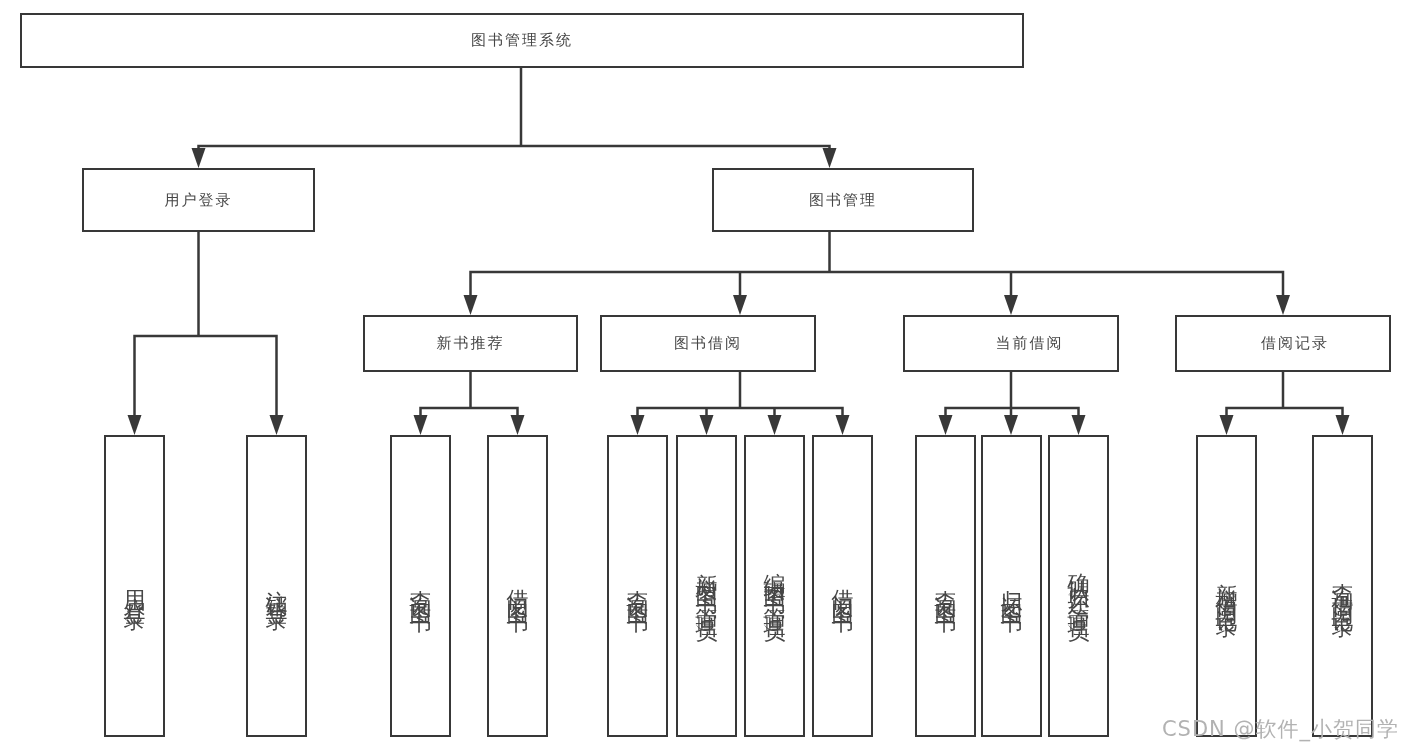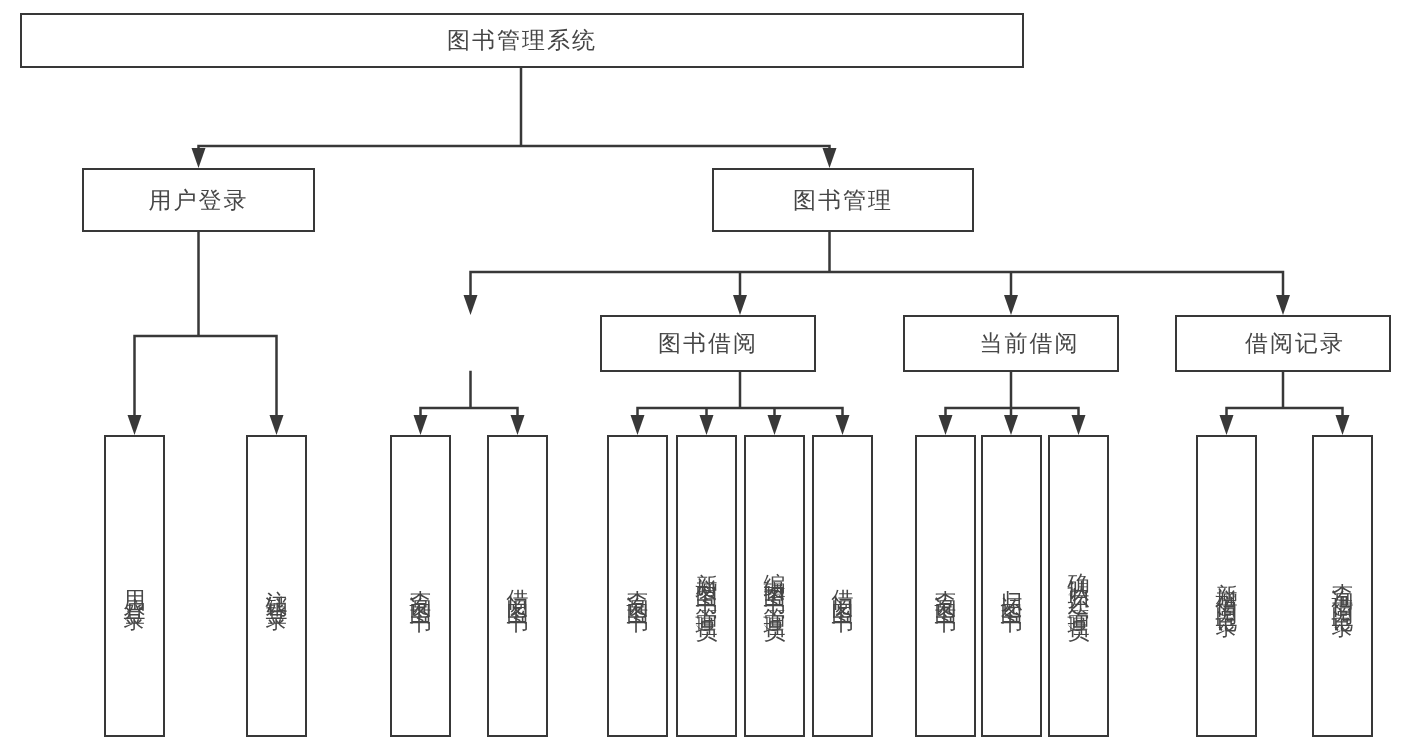--- a/index.html
+++ b/index.html
@@ -11,21 +11,21 @@
     overflow:hidden;
   }
   svg.connectors { position:absolute; left:0; top:0; z-index:1; }
   .box {
     position:absolute;
     box-sizing:border-box;
     background:#ffffff;
     border:2.5px solid #383838;
     display:flex; align-items:center; justify-content:center;
     color:#464646;
-    font-size:23px;
+    font-size:15px;
     letter-spacing:2px;
     z-index:2;
     white-space:nowrap;
   }
   .leaf {
     writing-mode:vertical-rl;
     text-orientation:mixed;
     font-size:22px;
     letter-spacing:7px;
     white-space:normal;
@@ -113,20 +113,21 @@
       <polygon points="1219.5,415 1233.5,415 1226.5,435"></polygon>
       <polygon points="1335.5,415 1349.5,415 1342.5,435"></polygon>
     </g>
   </svg>
 
   <div class="box" style="left:20px; top:13px; width:1004px; height:55px;">图书管理系统</div>
 
   <div class="box" style="left:82px; top:168px; width:233px; height:64px;">用户登录</div>
   <div class="box" style="left:712px; top:168px; width:262px; height:64px;">图书管理</div>
 
+  <div class="box" style="left:363px; top:315px; width:215px; height:57px;">新书推荐</div>
   <div class="box" style="left:600px; top:315px; width:216px; height:57px;">图书借阅</div>
   <div class="box" style="left:903px; top:315px; width:216px; height:57px;padding-left:37px;">当前借阅</div>
   <div class="box" style="left:1175px; top:315px; width:216px; height:57px;padding-left:24px;">借阅记录</div>
 
   <div class="box leaf" style="left:104px; top:435px; width:61px; height:302px;">用户登录</div>
   <div class="box leaf" style="left:246px; top:435px; width:61px; height:302px;">注销登录</div>
 
   <div class="box leaf" style="left:390px; top:435px; width:61px; height:302px;">查询图书</div>
   <div class="box leaf" style="left:487px; top:435px; width:61px; height:302px;">借阅图书</div>
 
@@ -135,14 +136,15 @@
   <div class="box leaf" style="left:744px; top:435px; width:61px; height:302px;">编辑图书（管理员）</div>
   <div class="box leaf" style="left:812px; top:435px; width:61px; height:302px;">借阅图书</div>
 
   <div class="box leaf" style="left:915px; top:435px; width:61px; height:302px;">查询图书</div>
   <div class="box leaf" style="left:981px; top:435px; width:61px; height:302px;">归还图书</div>
   <div class="box leaf" style="left:1048px; top:435px; width:61px; height:302px;">确认归还（管理员）</div>
 
   <div class="box leaf" style="left:1196px; top:435px; width:61px; height:302px;">新增借阅记录</div>
   <div class="box leaf" style="left:1312px; top:435px; width:61px; height:302px;">查询借阅记录</div>
 
+  <div class="watermark">CSDN @软件_小贺同学</div>
 
 </div>
 
 </body></html>

